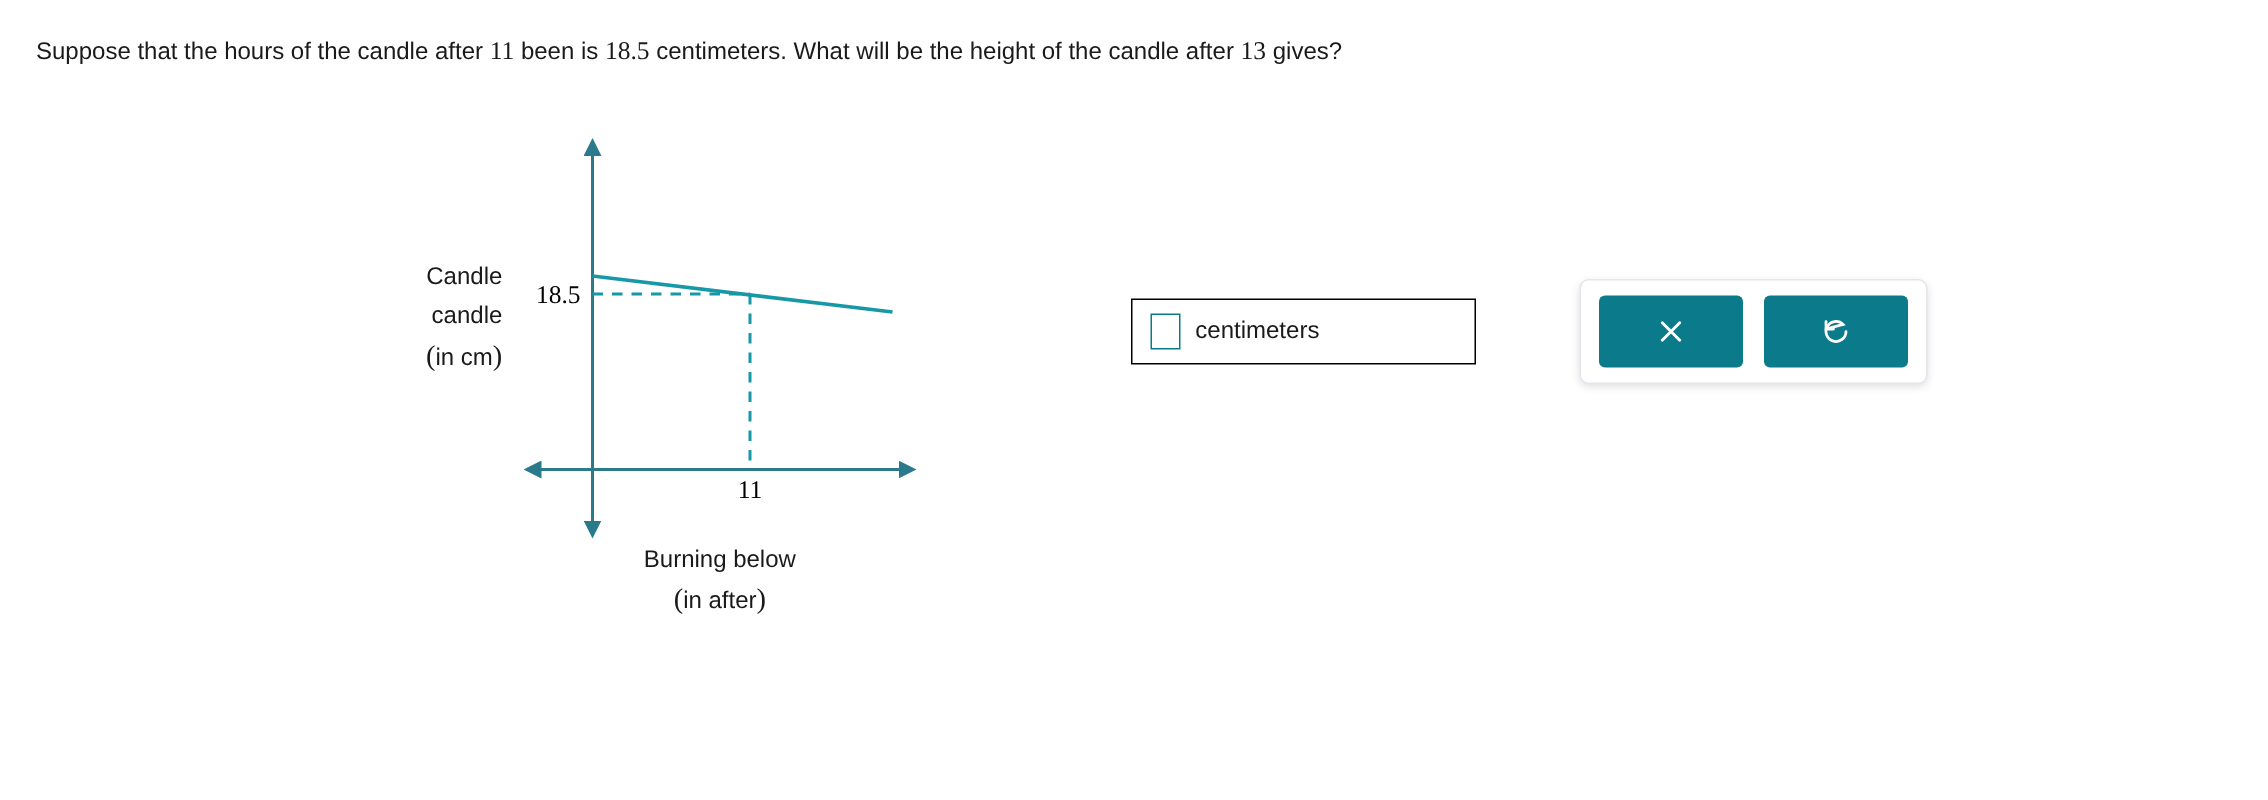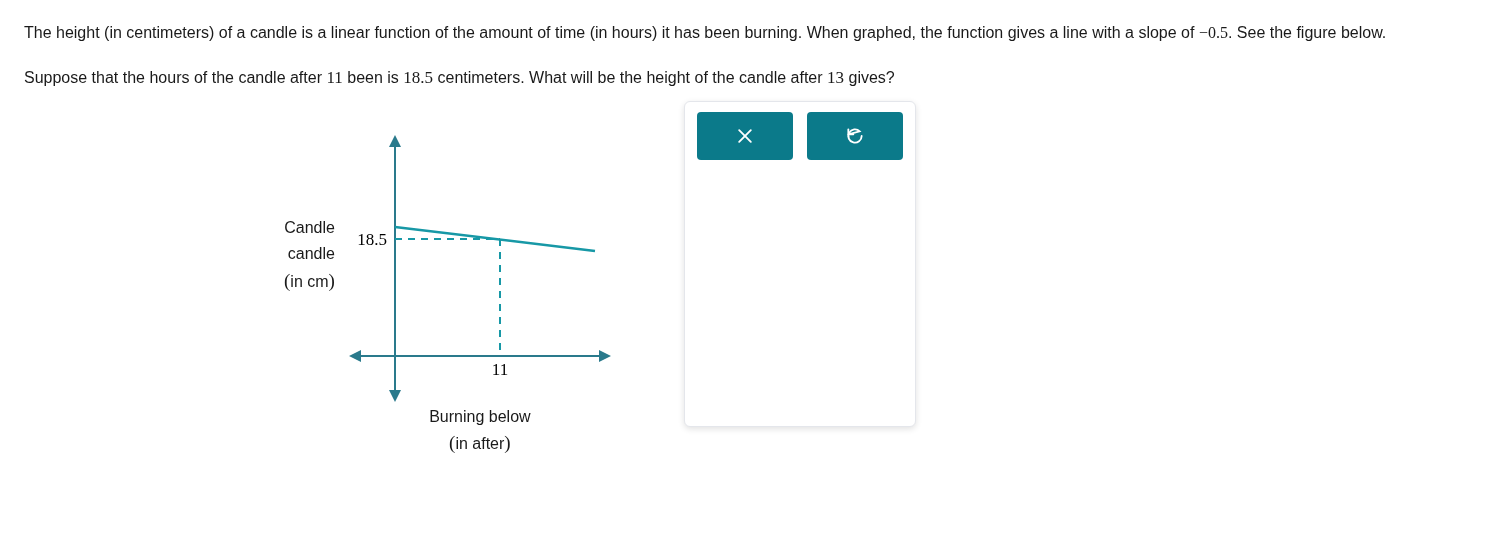--- a/index.html
+++ b/index.html
@@ -18,20 +18,21 @@
   .problem-text p {
     margin: 0 0 18px 0;
   }
   .math-num {
     font-family: "Times New Roman", Times, serif;
     font-size: 17px;
   }
   .minus { font-family: "Times New Roman", Times, serif; }
   .content-row {
     display: flex;
+    align-items: center;
     gap: 39px;
     margin-top: 40px;
     padding-left: 260px;
   }
   .graph-block {
     display: flex;
     align-items: center;
     gap: 10px;
   }
   .y-label {
@@ -108,23 +109,20 @@
     justify-content: center;
     cursor: pointer;
   }
   .act-btn svg { width: 20px; height: 20px; }
 </style>
 </head>
 <body>
 
 <div class="problem-text">
   <p>
-    <span>The height (in centimeters) of a candle is a linear function of the amount of time (in hours) it has been burning. When graphed, the function gives a line with a slope of </span><span class="minus">−0.5</span><span>. See the figure below.</span>
-  </p>
-  <p>
     <span>Suppose that the hours of the candle after </span><span class="math-num">11</span><span> been is </span><span class="math-num">18.5</span><span> centimeters. What will be the height of the candle after </span><span class="math-num">13</span><span> gives?</span>
   </p>
 </div>
 
 <div class="content-row">
 
   <div class="graph-block">
     <div class="y-label">
       <div>Candle</div>
       <div>candle</div>
@@ -153,20 +151,24 @@
 
         <text x="155" y="244" text-anchor="middle" font-family="Times New Roman" font-size="17" fill="#000">11</text>
       </svg>
       <div class="x-label">
         <div>Burning below</div>
         <div><span class="paren">(</span><span>in after</span><span class="paren">)</span></div>
       </div>
     </div>
   </div>
 
+  <div class="answer-box">
+    <input class="answer-input" type="text" value="" style="">
+    <span class="unit-label">centimeters</span>
+  </div>
 
   <div class="action-panel">
     <button class="act-btn" aria-label="Clear">
       <svg viewBox="0 0 24 24" fill="none" stroke="#fff" stroke-width="2.2" stroke-linecap="round">
         <line x1="5" y1="5" x2="19" y2="19"></line>
         <line x1="19" y1="5" x2="5" y2="19"></line>
       </svg>
     </button>
     <button class="act-btn" aria-label="Reset">
       <svg viewBox="0 0 24 24" fill="none" stroke="#fff" stroke-width="2.2" stroke-linecap="round">

